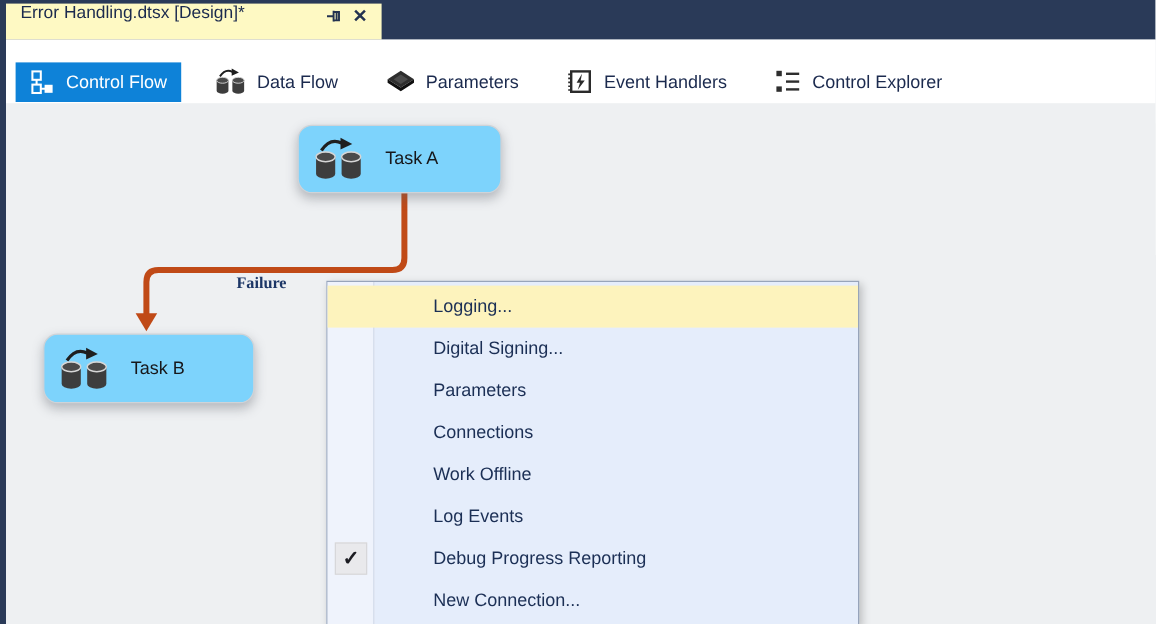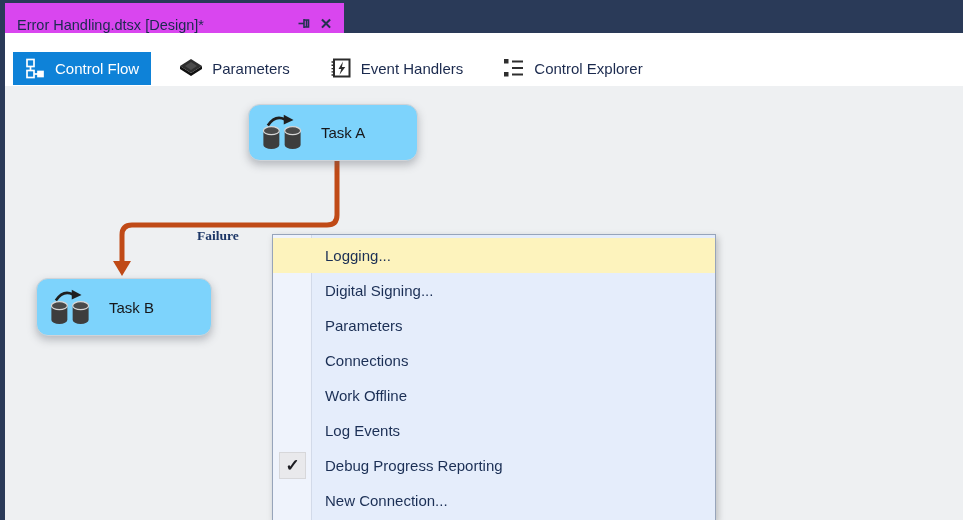--- a/index.html
+++ b/index.html
@@ -7,22 +7,22 @@
               font-family:"Liberation Sans", sans-serif; }
   .app { position:relative; width:963px; height:520px; background:#eef0f2; }
 
   
   .left-strip { position:absolute; left:0; top:0; width:5px; height:520px;
                 background:#2a3a58; z-index:50; }
 
   
   .tabbar { position:absolute; left:0; top:0; width:963px; height:33px;
             background:#2a3a58; }
-  .doc-tab { position:absolute; left:5px; top:3px; height:30px; width:339px;
-             background:#d946ef; display:flex; align-items:flex-end;
+  .doc-tab { position:absolute; left:5px; top:3px; height:30px; width:313px;
+             background:#fef9c3; display:flex; align-items:flex-start;
              padding:0 8px 0 12px; cursor:default; }
   .doc-tab .title { color:#1b2a4e; font-size:14.5px; white-space:nowrap;
                     flex:1 1 auto; }
   .tab-btn { width:20px; height:20px; display:flex; align-items:center;
              justify-content:center; color:#233250; margin-left:2px; }
   .tab-btn svg { display:block; }
   .close-glyph { font-size:15px; font-weight:700; line-height:1; }
 
   
   .toolbar { position:absolute; left:0; top:33px; width:963px; height:70px;
@@ -51,21 +51,21 @@
   .conn-label { position:absolute; left:197px; top:142px; font-size:13.5px;
                 font-weight:700; color:#1c3666;font-family:Liberation Serif, serif; }
 
   
   .ctx-menu { position:absolute; left:272px; top:148px; width:444px;
               background:#e5edfb; border:1px solid #97a4ba;
               box-shadow:2px 3px 7px rgba(0,0,0,0.22); padding:3px 0 2px 0; }
   .ctx-gutter { position:absolute; left:0; top:0; bottom:0; width:39px;
                 background:#eff3fc; border-right:1px solid #d2dae9; }
   .ctx-item { position:relative; height:35px; display:flex; align-items:center;
-              padding-left:52px; font-size:15px; color:#1b2f55; cursor:default; }
+              padding-left:88px; font-size:15px; color:#1b2f55; cursor:default; }
   .ctx-item.highlight { background:#fdf3bd; }
   .ctx-check-box { position:absolute; left:6px; top:4px; width:27px; height:27px;
                    background:#e9e9ec; border:1px solid #d7d7da; display:flex;
                    align-items:center; justify-content:center; }
   .ctx-check-box span { font-size:17px; font-weight:700; color:#1c1c22;
                         line-height:1; }
 </style>
 </head>
 <body>
 
@@ -96,20 +96,33 @@
           <rect x="2" y="1.5" width="7" height="7"></rect>
           <path d="M5.5 8.5 V12.5"></path>
           <rect x="2" y="12.5" width="7" height="7"></rect>
           <path d="M9 16 H13"></path>
           <rect x="13" y="13.5" width="5" height="5" fill="#ffffff"></rect>
         </svg>
       </span>
       <span>Control Flow</span>
     </div>
 
+    <div class="tb-item">
+      <span class="tb-icon">
+        <svg width="26" height="24" viewBox="0 0 46 44">
+          <path d="M7 14 C13 5, 20 4, 26 7" stroke="#1f1f1f" stroke-width="3" fill="none"></path>
+          <polygon points="25,2 36,8 25,13" fill="#1f1f1f"></polygon>
+          <path d="M2 20 v16 a9 4.5 0 0 0 18 0 v-16" fill="#3d3d3d"></path>
+          <ellipse cx="11" cy="20" rx="9" ry="4.5" fill="#4a4a4a" stroke="#d6d6d6" stroke-width="1.4"></ellipse>
+          <path d="M26 20 v16 a9 4.5 0 0 0 18 0 v-16" fill="#3d3d3d"></path>
+          <ellipse cx="35" cy="20" rx="9" ry="4.5" fill="#4a4a4a" stroke="#d6d6d6" stroke-width="1.4"></ellipse>
+        </svg>
+      </span>
+      <span>Data Flow</span>
+    </div>
 
     <div class="tb-item">
       <span class="tb-icon">
         <svg width="24" height="20" viewBox="0 0 24 20">
           <polygon points="12,1 23,8 12,15 1,8" fill="#2e2e2e"></polygon>
           <polygon points="1,8 12,15 23,8 23,11 12,18 1,11" fill="#101010"></polygon>
           <polygon points="12,4 18,8 12,12 6,8" fill="#4b4b4b"></polygon>
         </svg>
       </span>
       <span>Parameters</span>

